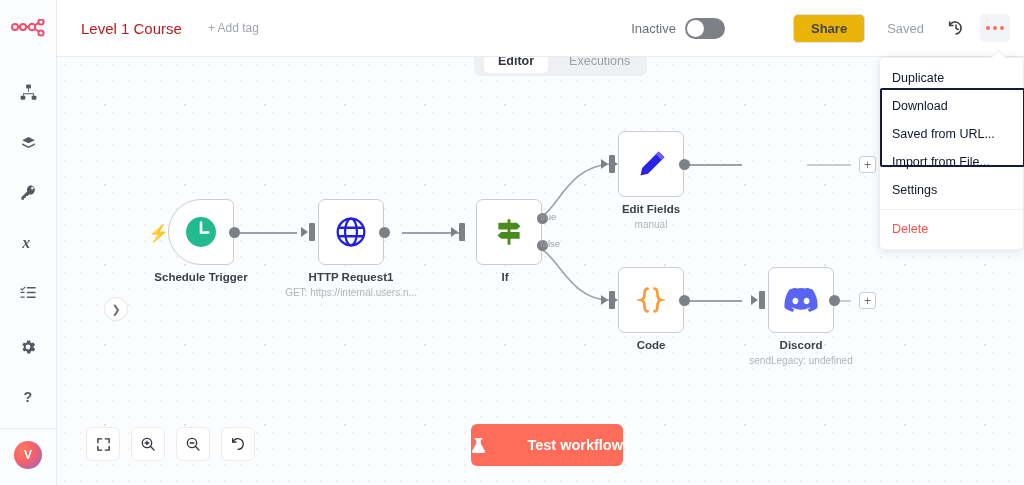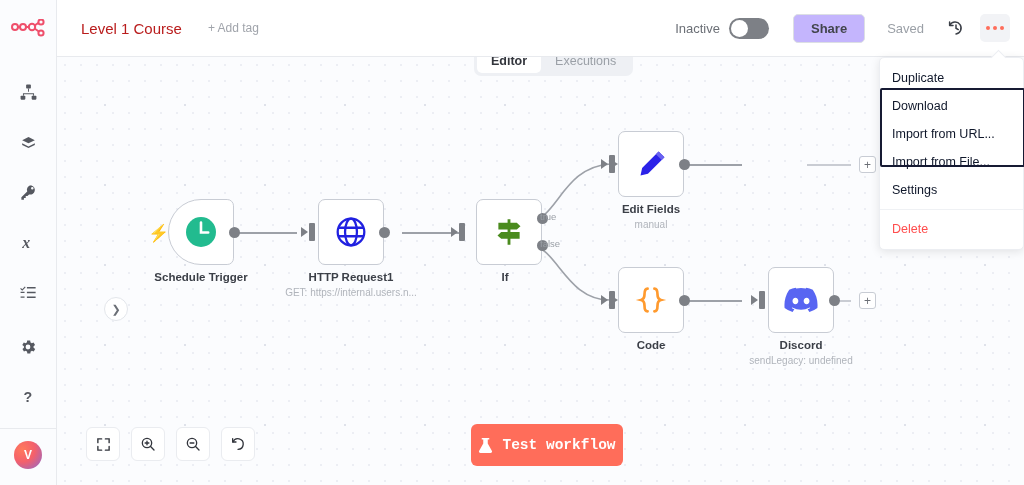--- a/index.html
+++ b/index.html
@@ -47,40 +47,40 @@
   #inactive-label { font-size: 13px; color: #6b6f76; margin-right: 9px; }
   .toggle {
     width: 40px; height: 21px; border-radius: 11px; background: #7d8086;
     position: relative; cursor: pointer; margin-right: 24px;
   }
   .toggle .knob {
     position:absolute; left:2px; top:2px; width:17px; height:17px;
     border-radius:50%; background:#fff;
   }
   #share-btn {
-    border: 1px solid #dcdfe4; background:#c4b5fd; border-radius: 5px;
+    border: 1px solid #dcdfe4; background:#eab308; border-radius: 5px;
     padding: 6px 17px; font-size: 13px; color: #42454c; font-weight: 600;
-    cursor: pointer; margin-right: 22px; font-family:"Liberation Sans",sans-serif;
+    cursor: pointer; margin-right: 22px; font-family:"Liberation Sans",sans-serif;margin-left:44px;
   }
   #saved-label { font-size: 13px; color: #9ba0a7; margin-right: 18px; }
   #history-btn { width:28px; height:28px; display:flex; align-items:center; justify-content:center;
      color:#3b3f47; cursor:pointer; margin-right:10px; }
   #more-btn {
     width: 30px; height: 28px; border-radius: 5px; background:#f2f3f6;
     display:flex; align-items:center; justify-content:center; gap:3px; cursor:pointer;
   }
   #more-btn i { width:4px; height:4px; border-radius:50%; background:#ff6d5a; display:block; }
 
   
   #tabs {
     position:absolute; left: 474px; top: 46px;
     background:#eef0f4; border-radius: 7px; padding: 3px;
     display:flex; z-index: 25;
   }
-  .tab { padding: 5px 14px; font-size: 12.5px; border-radius: 5px; cursor:pointer; color:#9ba0a7; }
+  .tab { padding: 5px 14px; font-size: 12.5px; border-radius: 5px; cursor:pointer; color:#9ba0a7;margin-left:7px; }
   .tab.active { background:#fff; color:#32353c; font-weight:700; }
 
   
   #canvas {
     position:absolute; left:57px; top:57px; width:967px; height:428px;
     background-color:#fbfcfe;
     background-image:
       radial-gradient(circle, #dfe2ea 1px, transparent 1px),
       radial-gradient(circle, #eceef4 1px, transparent 1px);
     background-size: 80px 80px, 16px 16px;
@@ -136,22 +136,22 @@
   
   .zbtn {
     position:absolute; width:34px; height:34px; background:#fff; border:1px solid #eaecf0;
     border-radius:6px; display:flex; align-items:center; justify-content:center;
     color:#32353c; cursor:pointer; z-index:20;
   }
   #test-btn {
     position:absolute; left:414px; top:367px; width:152px; height:42px;
     background:#ff6d5a; border:none; border-radius:6px; color:#fff;
     font-size:14.5px; font-weight:700; display:flex; align-items:center;
-    justify-content:center; gap:9px; cursor:pointer; z-index:20;
-    font-family:Liberation Mono, monospace;
+    justify-content:space-between; gap:9px; cursor:pointer; z-index:20;
+    font-family:Liberation Sans, sans-serif;
   }
 
   
   #dropdown {
     position:absolute; left:879px; top:57px; width:145px; background:#fff;
     border:1px solid #eceef2; border-radius:5px;
     box-shadow:0 2px 10px rgba(0,0,0,.10); z-index:60; padding:6px 0;
   }
   #dropdown .caret {
     position:absolute; top:-6px; left:113px; width:11px; height:11px;
@@ -390,21 +390,21 @@
         <path d="M5 1h10v2h-2v5.2l5.6 10A2 2 0 0116.8 21H3.2a2 2 0 01-1.8-2.8L7 8.2V3H5z"></path>
       </svg>
       <span>Test workflow</span>
     </button>
   </div>
 
   <div id="dropdown">
     <div class="caret"></div>
     <div class="menu-item">Duplicate</div>
     <div class="menu-item">Download</div>
-    <div class="menu-item">Import from URL...</div>
+    <div class="menu-item">Saved from URL...</div>
     <div class="menu-item">Import from File...</div>
     <div class="menu-item">Settings</div>
     <div class="menu-sep"></div>
     <div class="menu-item danger">Delete</div>
     <div id="menu-highlight"></div>
   </div>
 
 <div id="tabs">
       <div class="tab active">Editor</div>
       <div class="tab">Executions</div>

